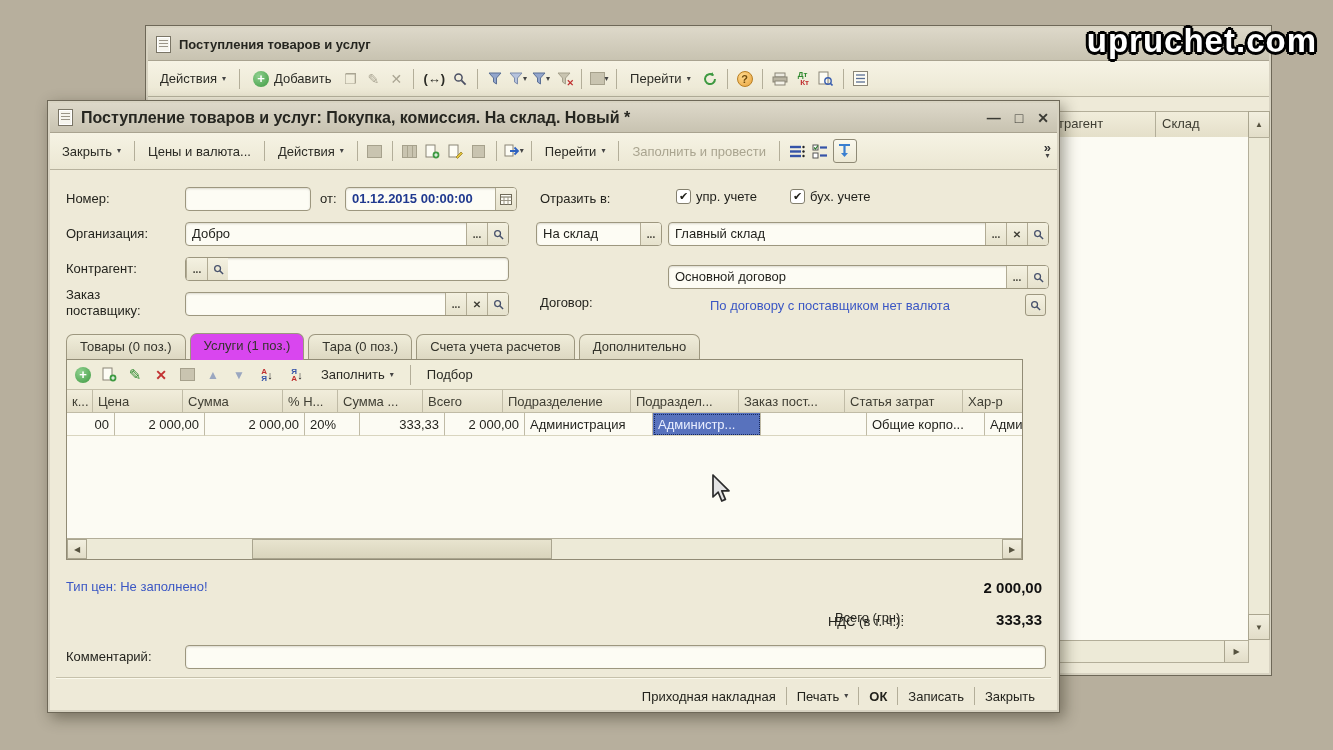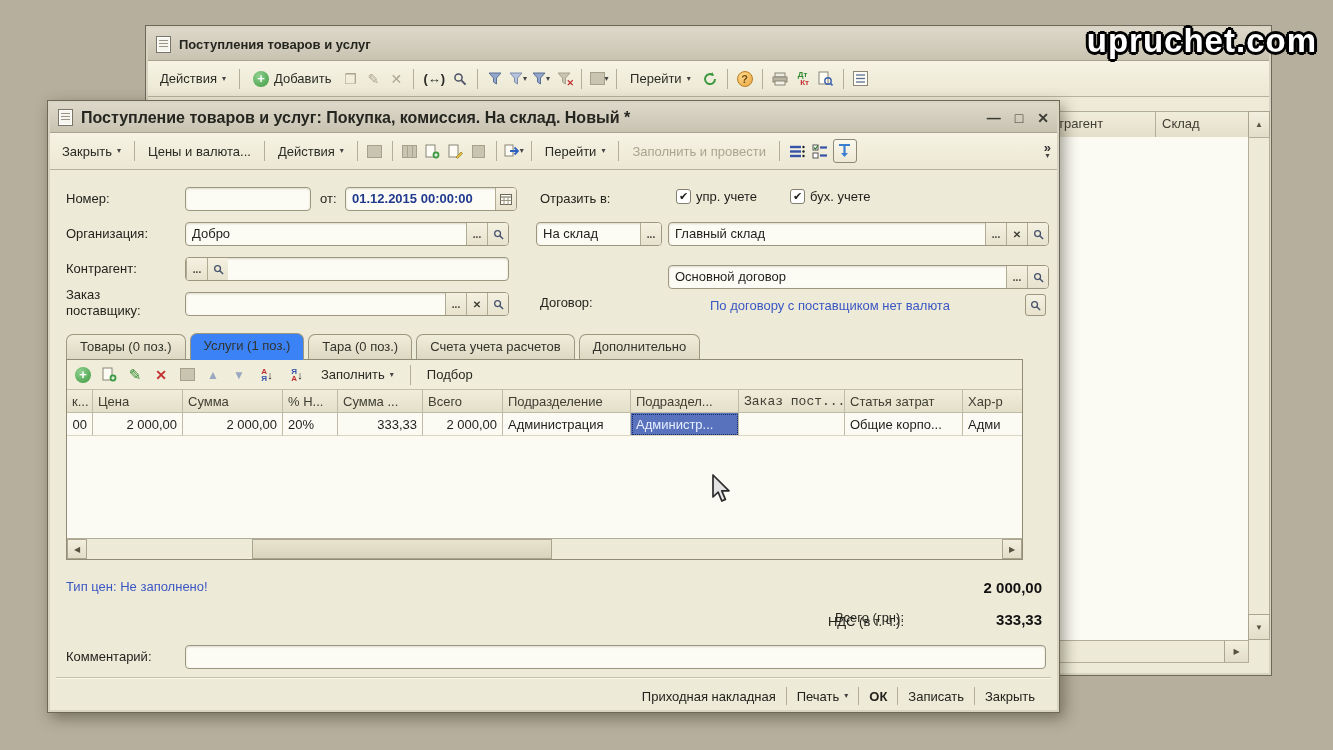--- a/index.html
+++ b/index.html
@@ -36,21 +36,21 @@
   .fbtn { width:21px; display:flex; align-items:center; justify-content:center; background:linear-gradient(#f4f1e1,#e6e2cd); border-left:1px solid #b1ab94; color:#3f3e35; font-size:10px; font-weight:bold; cursor:default; flex:0 0 auto; }
   .date-txt { font-weight:bold; color:#20398f; }
   .cbwrap { position:absolute; display:flex; align-items:center; gap:5px; }
   .cb { width:15px; height:15px; background:#fff; border:1px solid #84806e; border-radius:3px; font-size:11px; line-height:13px; text-align:center; color:#20201a; }
   .link { position:absolute; color:#3b57c4; white-space:nowrap; cursor:pointer; }
   .qbtn { position:absolute; width:21px; height:22px; display:flex; align-items:center; justify-content:center; background:linear-gradient(#f4f1e1,#e6e2cd); border:1px solid #9d977f; border-radius:3px; }
 
   
   .tabs { position:absolute; left:18px; top:232px; height:26px; display:flex; align-items:flex-end; z-index:3; }
   .tab { padding:4px 13px 5px; background:linear-gradient(#f0edda,#ddd8c2); border:1px solid #9d977f; border-bottom:none; border-radius:7px 7px 0 0; margin-right:4px; color:#33332b; white-space:nowrap; }
-  .tab.active { background:#3b82f6; padding-bottom:7px; position:relative; top:1px; }
+  .tab.active { background:#d946ef; padding-bottom:7px; position:relative; top:1px; }
 
   
   .grid-panel { position:absolute; left:18px; top:258px; width:957px; height:201px; background:#fbfaf0; border:1px solid #918b75; display:flex; flex-direction:column; }
   .grid-toolbar { height:30px; display:flex; align-items:center; gap:6px; padding:0 6px; background:#f0edda; border-bottom:1px solid #c4bfa9; }
   .grow { display:flex; }
   .gcell { padding:4px 5px 3px; border-right:1px solid #c0bba6; border-bottom:1px solid #c0bba6; white-space:nowrap; overflow:hidden; flex:0 0 auto; }
   .ghead .gcell { background:linear-gradient(#f1eddb,#e4dfc9); color:#3f3e33; }
   .gbody .gcell { background:#fcfbf3; border-bottom:1px solid #d9d5bf; }
   .gcell.num { text-align:right; }
   .gcell.sel { background:#5872bd; color:#e9eeff; outline:1px dotted #16295f; outline-offset:-2px; }
@@ -449,26 +449,26 @@
     </div>
     <div class="grow ghead">
       <span class="gcell" style="width:26px;">к...</span>
       <span class="gcell" style="width:90px;">Цена</span>
       <span class="gcell" style="width:100px;">Сумма</span>
       <span class="gcell" style="width:55px;">% Н...</span>
       <span class="gcell" style="width:85px;">Сумма ...</span>
       <span class="gcell" style="width:80px;">Всего</span>
       <span class="gcell" style="width:128px;">Подразделение</span>
       <span class="gcell" style="width:108px;">Подраздел...</span>
-      <span class="gcell" style="width:106px;font-family:Liberation Mono, monospace;">Заказ пост...</span>
+      <span class="gcell" style="width:106px;">Заказ пост...</span>
       <span class="gcell" style="width:118px;">Статья затрат</span>
       <span class="gcell" style="flex:1; border-right:none;">Хар-р</span>
     </div>
     <div class="grow gbody">
-      <span class="gcell num" style="width:26px;text-align:right;">00</span>
+      <span class="gcell num" style="width:48px;text-align:right;">00</span>
       <span class="gcell num" style="width:90px;">2 000,00</span>
       <span class="gcell num" style="width:100px;">2 000,00</span>
       <span class="gcell" style="width:55px;">20%</span>
       <span class="gcell num" style="width:85px;">333,33</span>
       <span class="gcell num" style="width:80px;">2 000,00</span>
       <span class="gcell" style="width:128px;">Администрация</span>
       <span class="gcell sel" style="width:108px;">Администр...</span>
       <span class="gcell" style="width:106px;"></span>
       <span class="gcell" style="width:118px;">Общие корпо...</span>
       <span class="gcell" style="flex:1; border-right:none;">Адми</span>

